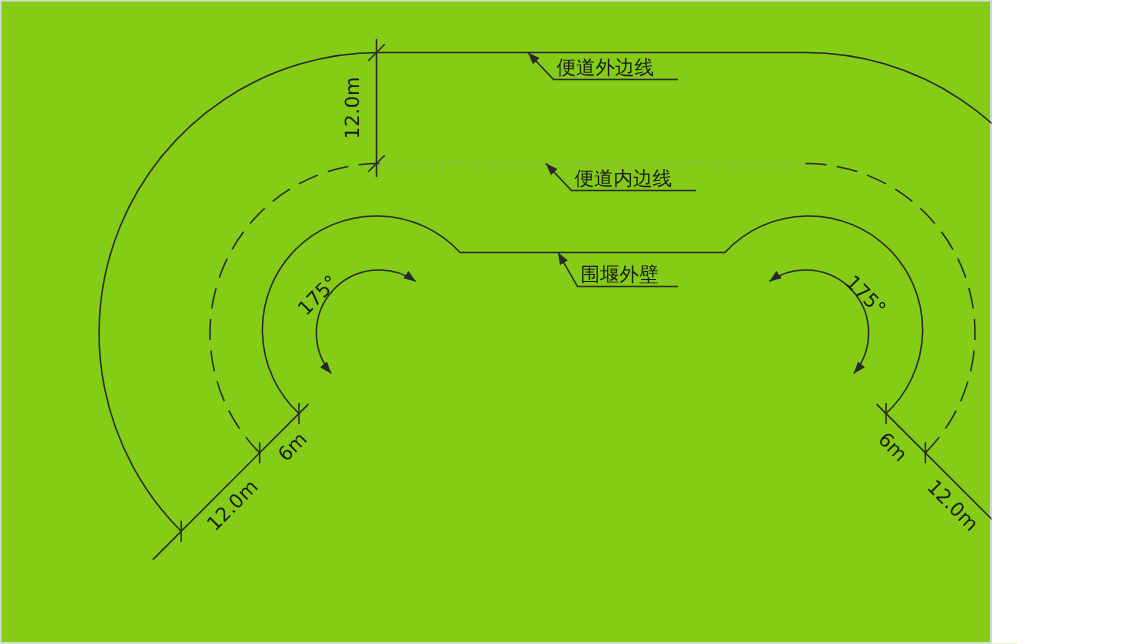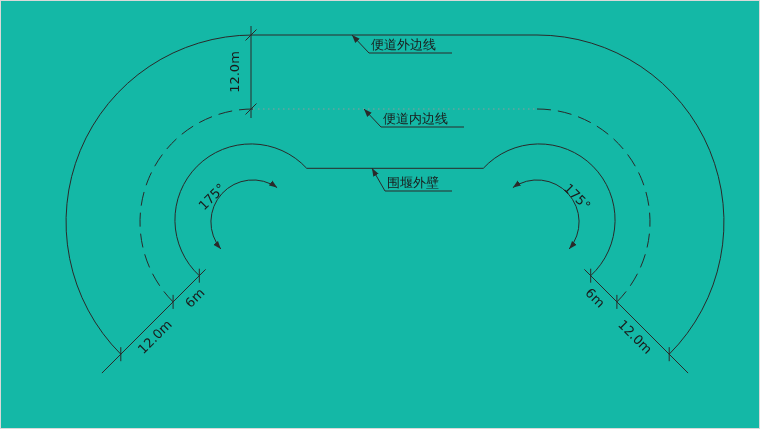--- a/index.html
+++ b/index.html
@@ -2,23 +2,23 @@
 <html><head>
 <meta charset="utf-8">
 <style>
   html, body {
     margin: 0;
     padding: 0;
     background: #ffffff;
   }
   .canvas {
     position: relative;
-    width: 760px;
+    width: 661px;
     height: 429px;
-    background: #14b8a6;
+    background: #84cc16;
     box-shadow: inset 0 0 0 1px #d9d9d9;
     overflow: hidden;
   }
   svg { display: block; }
   text {
     font-family: "DejaVu Sans", "Liberation Sans", sans-serif;
     fill: #1a1a1a;
   }
   .dim { font-size: 13px; }
   .lbl { font-size: 13px; }

